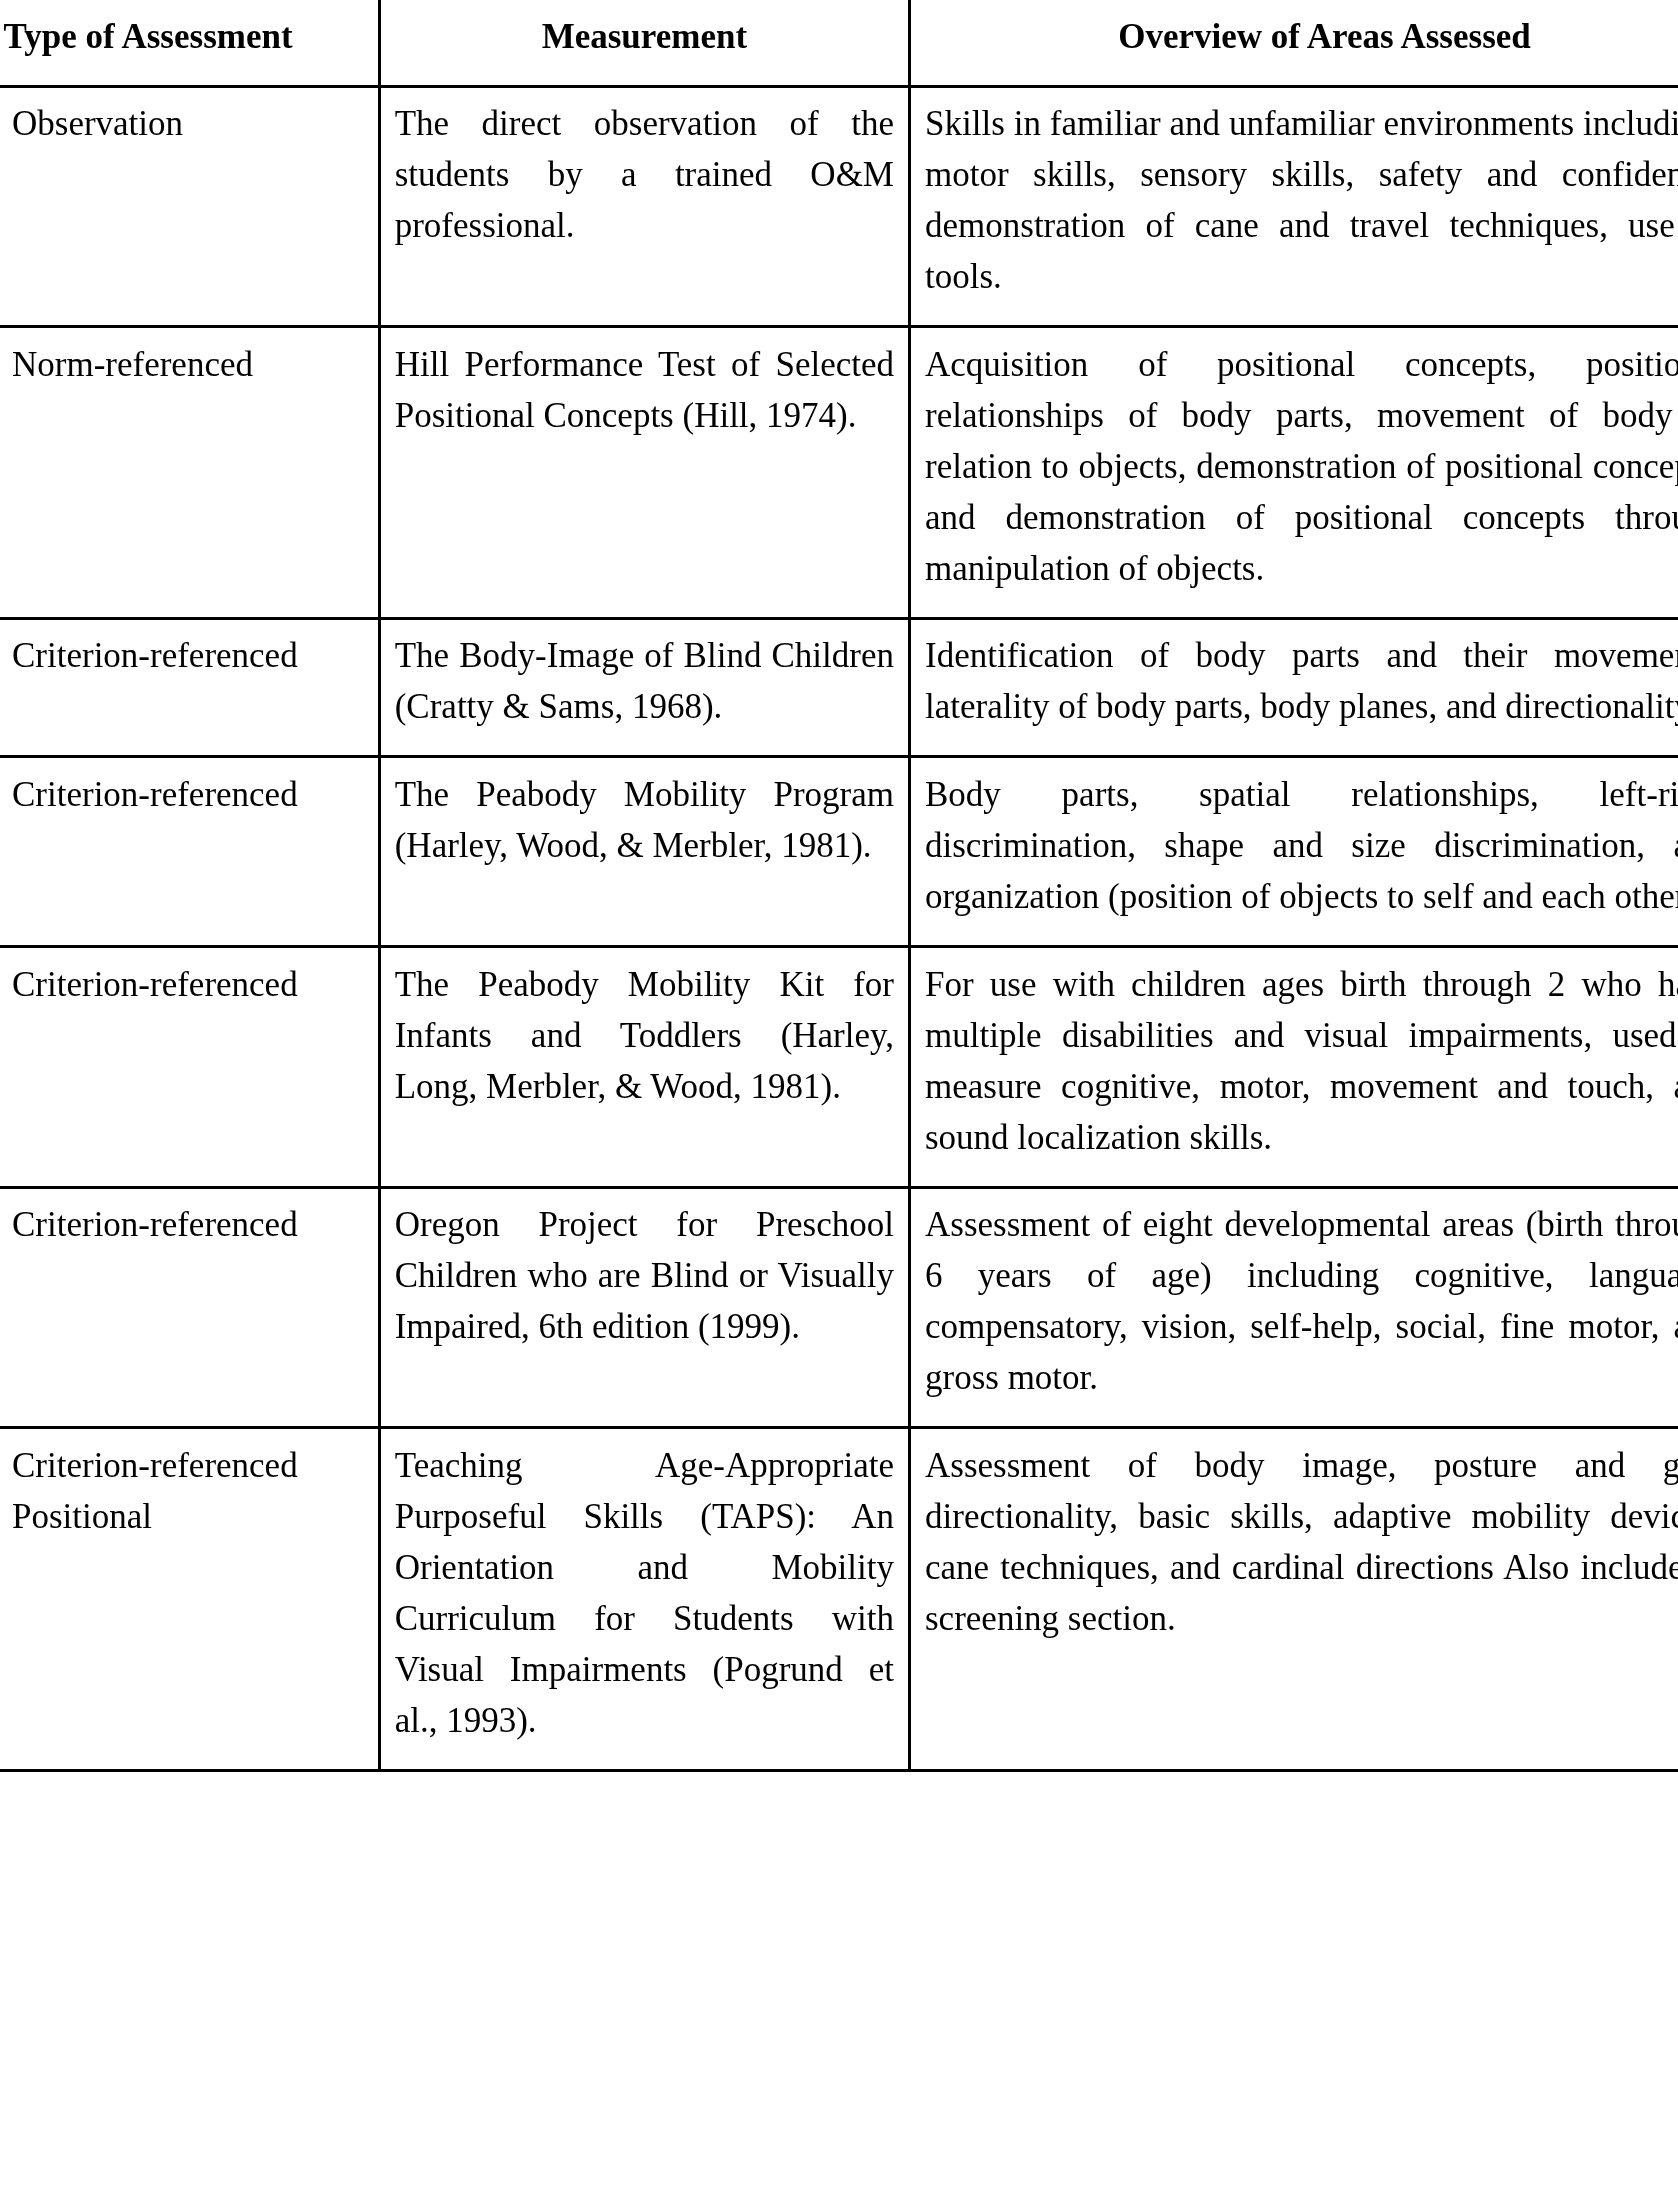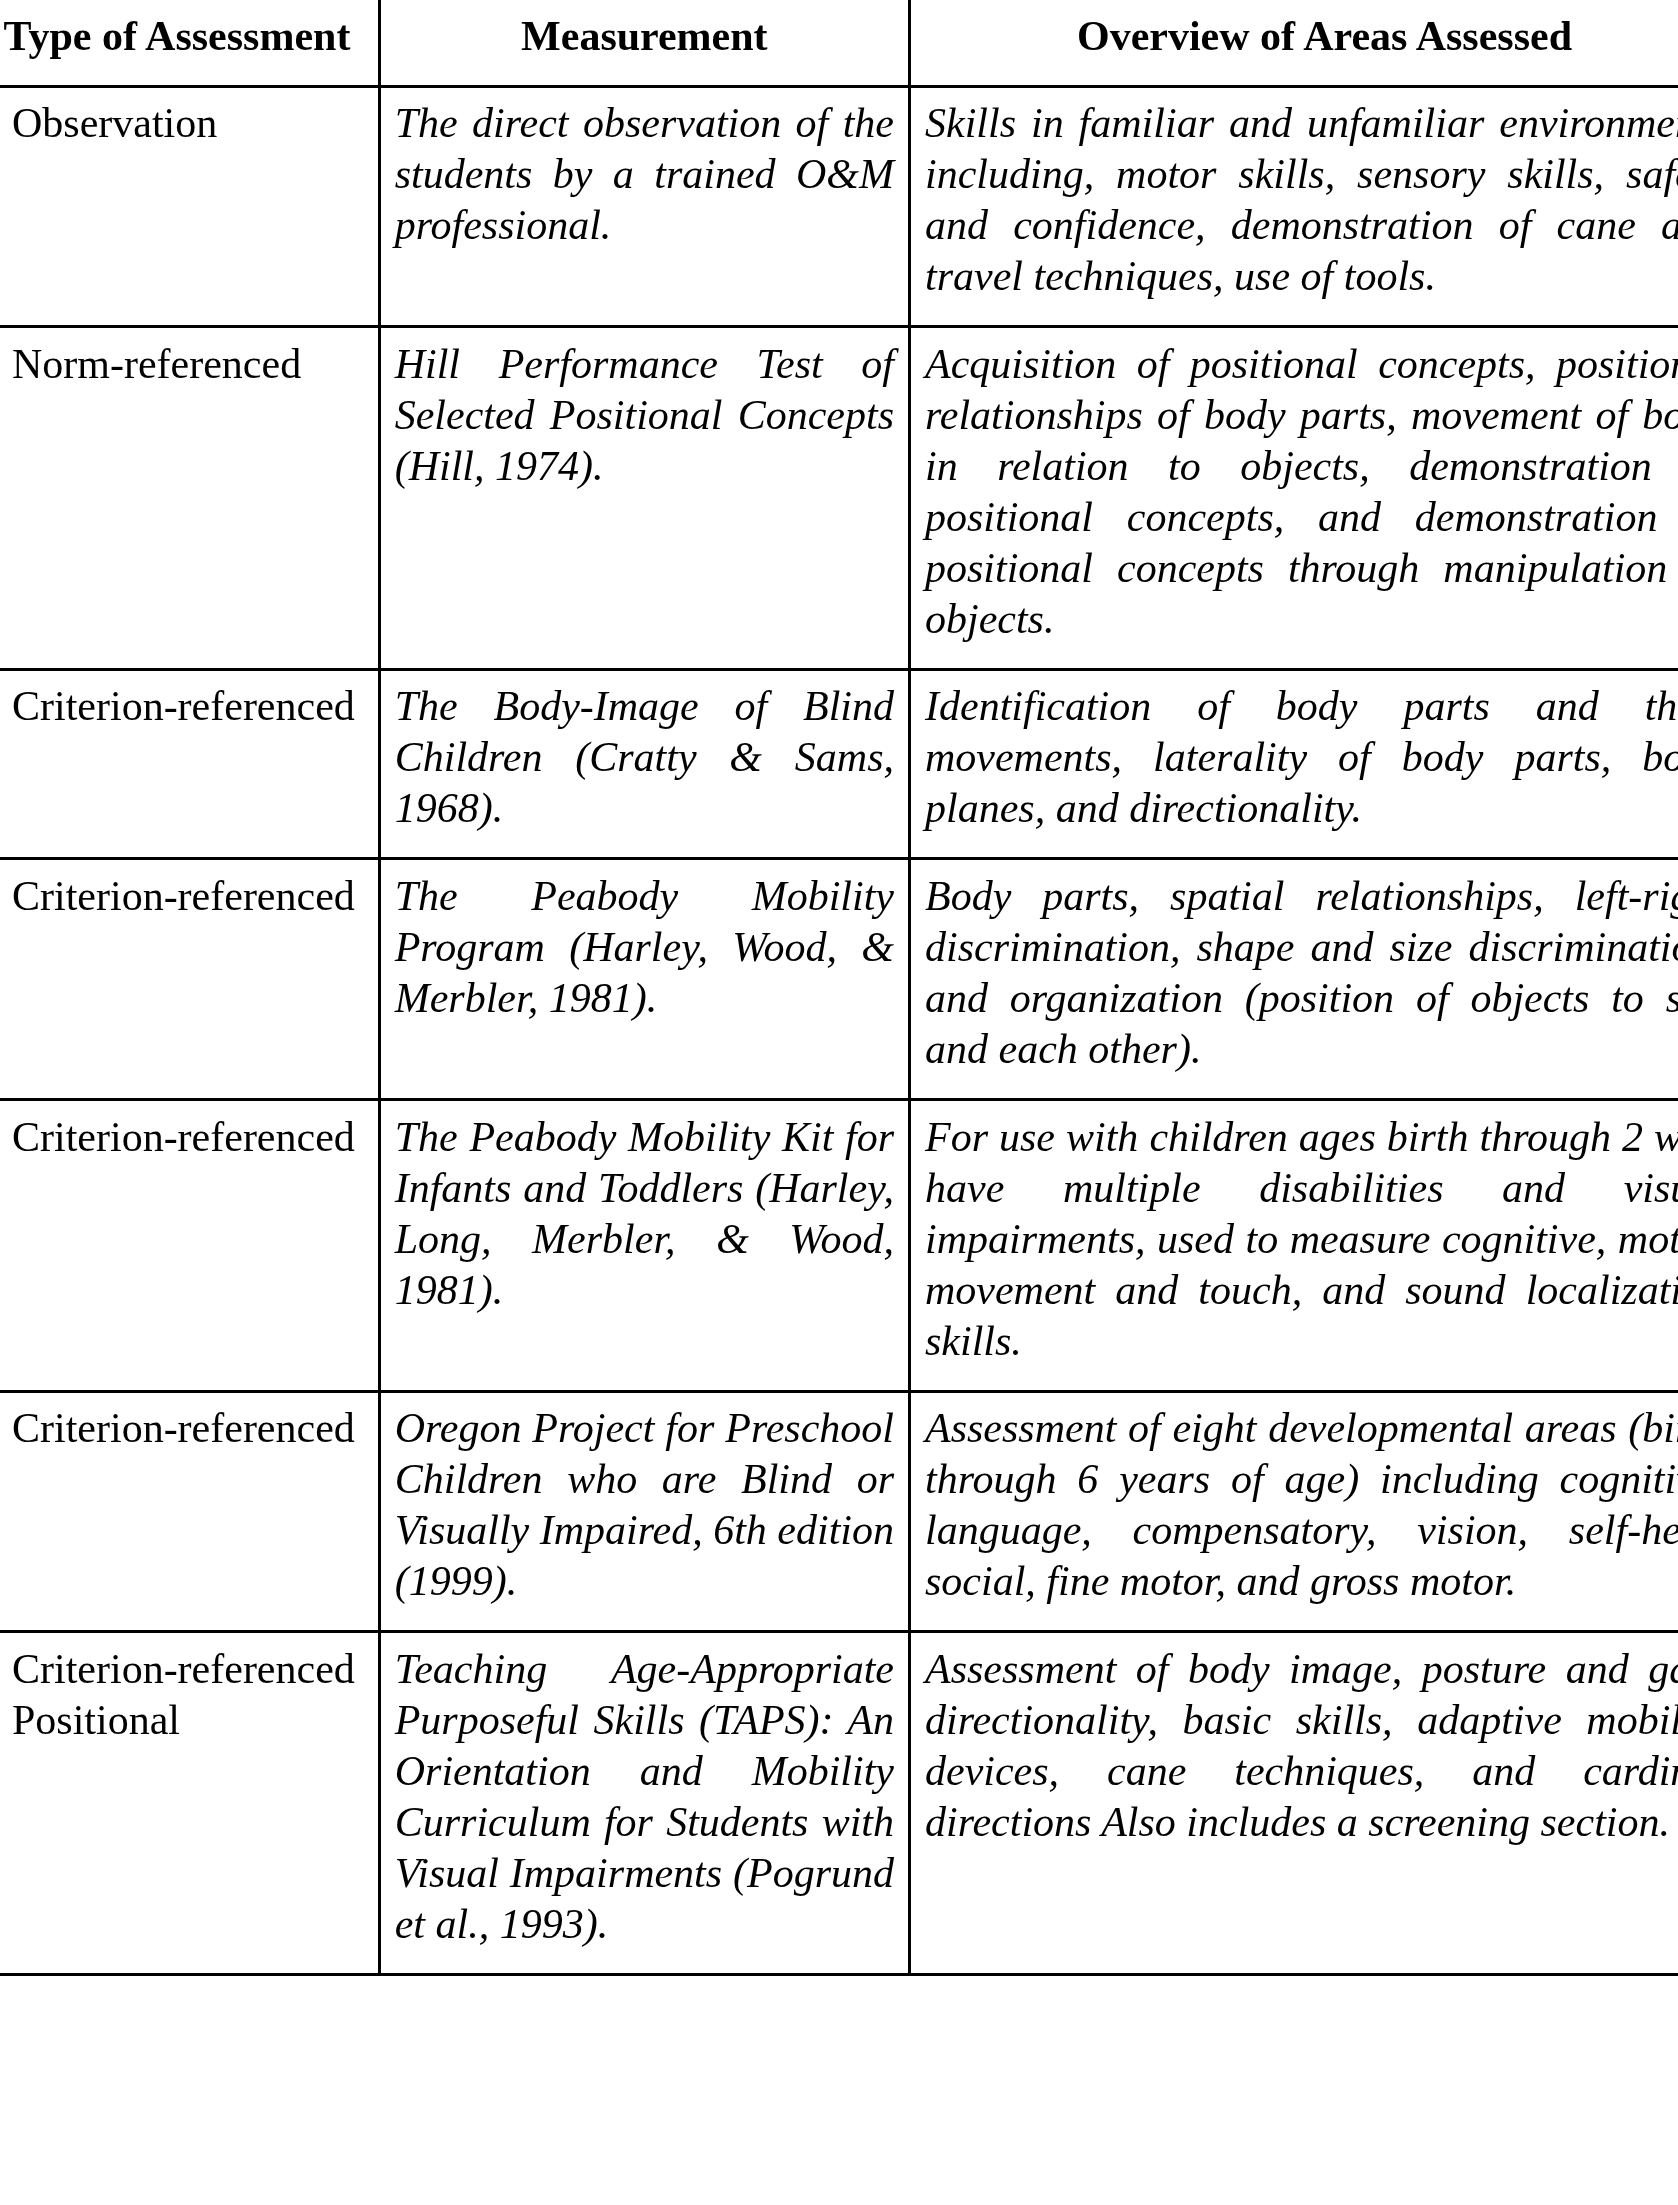--- a/index.html
+++ b/index.html
@@ -19,21 +19,21 @@
     border-collapse: collapse;
     table-layout: fixed;
     width: 1738px; 
   }
   col.c-type   { width: 379px; }
   col.c-meas   { width: 530px; }
   col.c-over   { width: 828px; }
 
   th, td {
     vertical-align: top;
-    font-size: 42px;
+    font-size: 35px;
     line-height: 51px;
     padding: 10.6px 14px 23px 14px;
     border: 0 solid #000;
   }
   
   .vline-r { border-right: 3.5px solid #000; }
   
   tr > th, tr > td { border-bottom: 3.5px solid #000; }
 
   th { font-weight: bold; }
@@ -45,21 +45,20 @@
   th.h-center { text-align: center; }
 
   td.cell-type {
     text-align: left;
     padding-left: 12px;
     padding-right: 17.7px;
   }
   td.cell-meas,
   td.cell-over {
     text-align: justify;
-    font-style: italic;
   }
 </style>
 </head>
 <body>
 
 <table class="assessment">
   <colgroup>
     <col class="c-type">
     <col class="c-meas">
     <col class="c-over">

